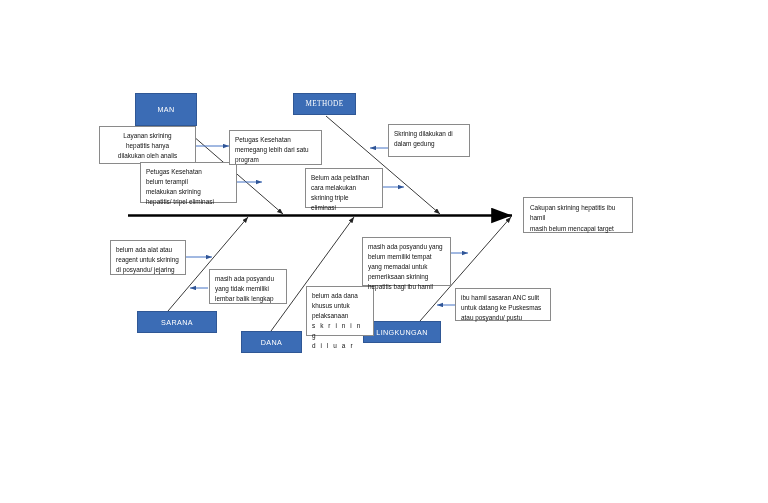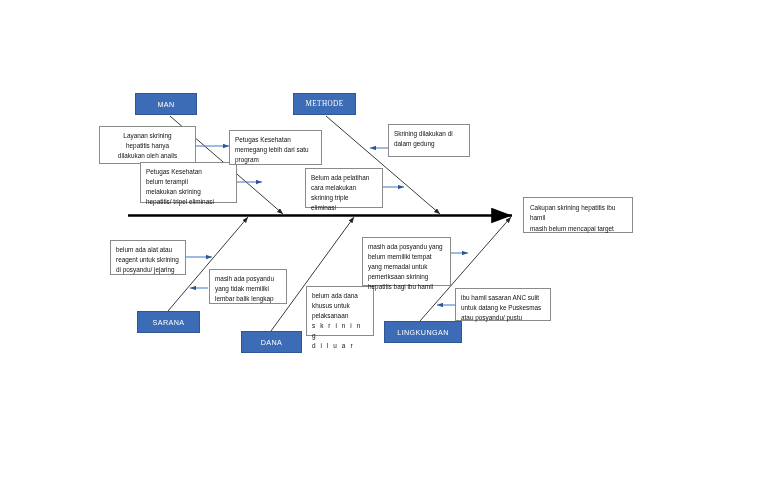--- a/index.html
+++ b/index.html
@@ -104,37 +104,37 @@
 
     <line x1="185" y1="257" x2="212" y2="257" stroke="#4472C4" stroke-width="1" marker-end="url(#blueArrowR)"></line>
     <line x1="208" y1="288" x2="190" y2="288" stroke="#4472C4" stroke-width="1" marker-end="url(#blueArrowR)"></line>
 
     <line x1="334" y1="300" x2="315" y2="300" stroke="#4472C4" stroke-width="1" marker-end="url(#blueArrowR)"></line>
 
     <line x1="440" y1="253" x2="468" y2="253" stroke="#4472C4" stroke-width="1" marker-end="url(#blueArrowR)"></line>
     <line x1="455" y1="305" x2="437" y2="305" stroke="#4472C4" stroke-width="1" marker-end="url(#blueArrowR)"></line>
   </svg>
 
-  <div class="cat-box" style="left:135px; top:93px; width:62px; height:22px;">
+  <div class="cat-box" style="left:135px; top:93px; width:62px; height:33px;">
     <span>MAN</span>
   </div>
 
   <div class="cat-box" style="left:293px; top:93px; width:63px; height:22px;font-family:Liberation Serif, serif;">
     <span>METHODE</span>
   </div>
 
-  <div class="cat-box" style="left:137px; top:311px; width:63px; height:22px;">
+  <div class="cat-box" style="left:137px; top:311px; width:80px; height:22px;">
     <span>SARANA</span>
   </div>
 
   <div class="cat-box" style="left:241px; top:331px; width:61px; height:22px;justify-content:center;">
     <span>DANA</span>
   </div>
 
-  <div class="cat-box" style="left:384px; top:321px; width:78px; height:22px;">
+  <div class="cat-box" style="left:363px; top:321px; width:78px; height:22px;">
     <span>LINGKUNGAN</span>
   </div>
 
   <div class="cause-box center" style="left:99px; top:126px; width:97px; height:38px;">
     <div>Layanan skrining</div>
     <div>hepatitis hanya</div>
     <div>dilakukan oleh analis</div>
   </div>
 
   <div class="cause-box" style="left:140px; top:162px; width:97px; height:41px;">

